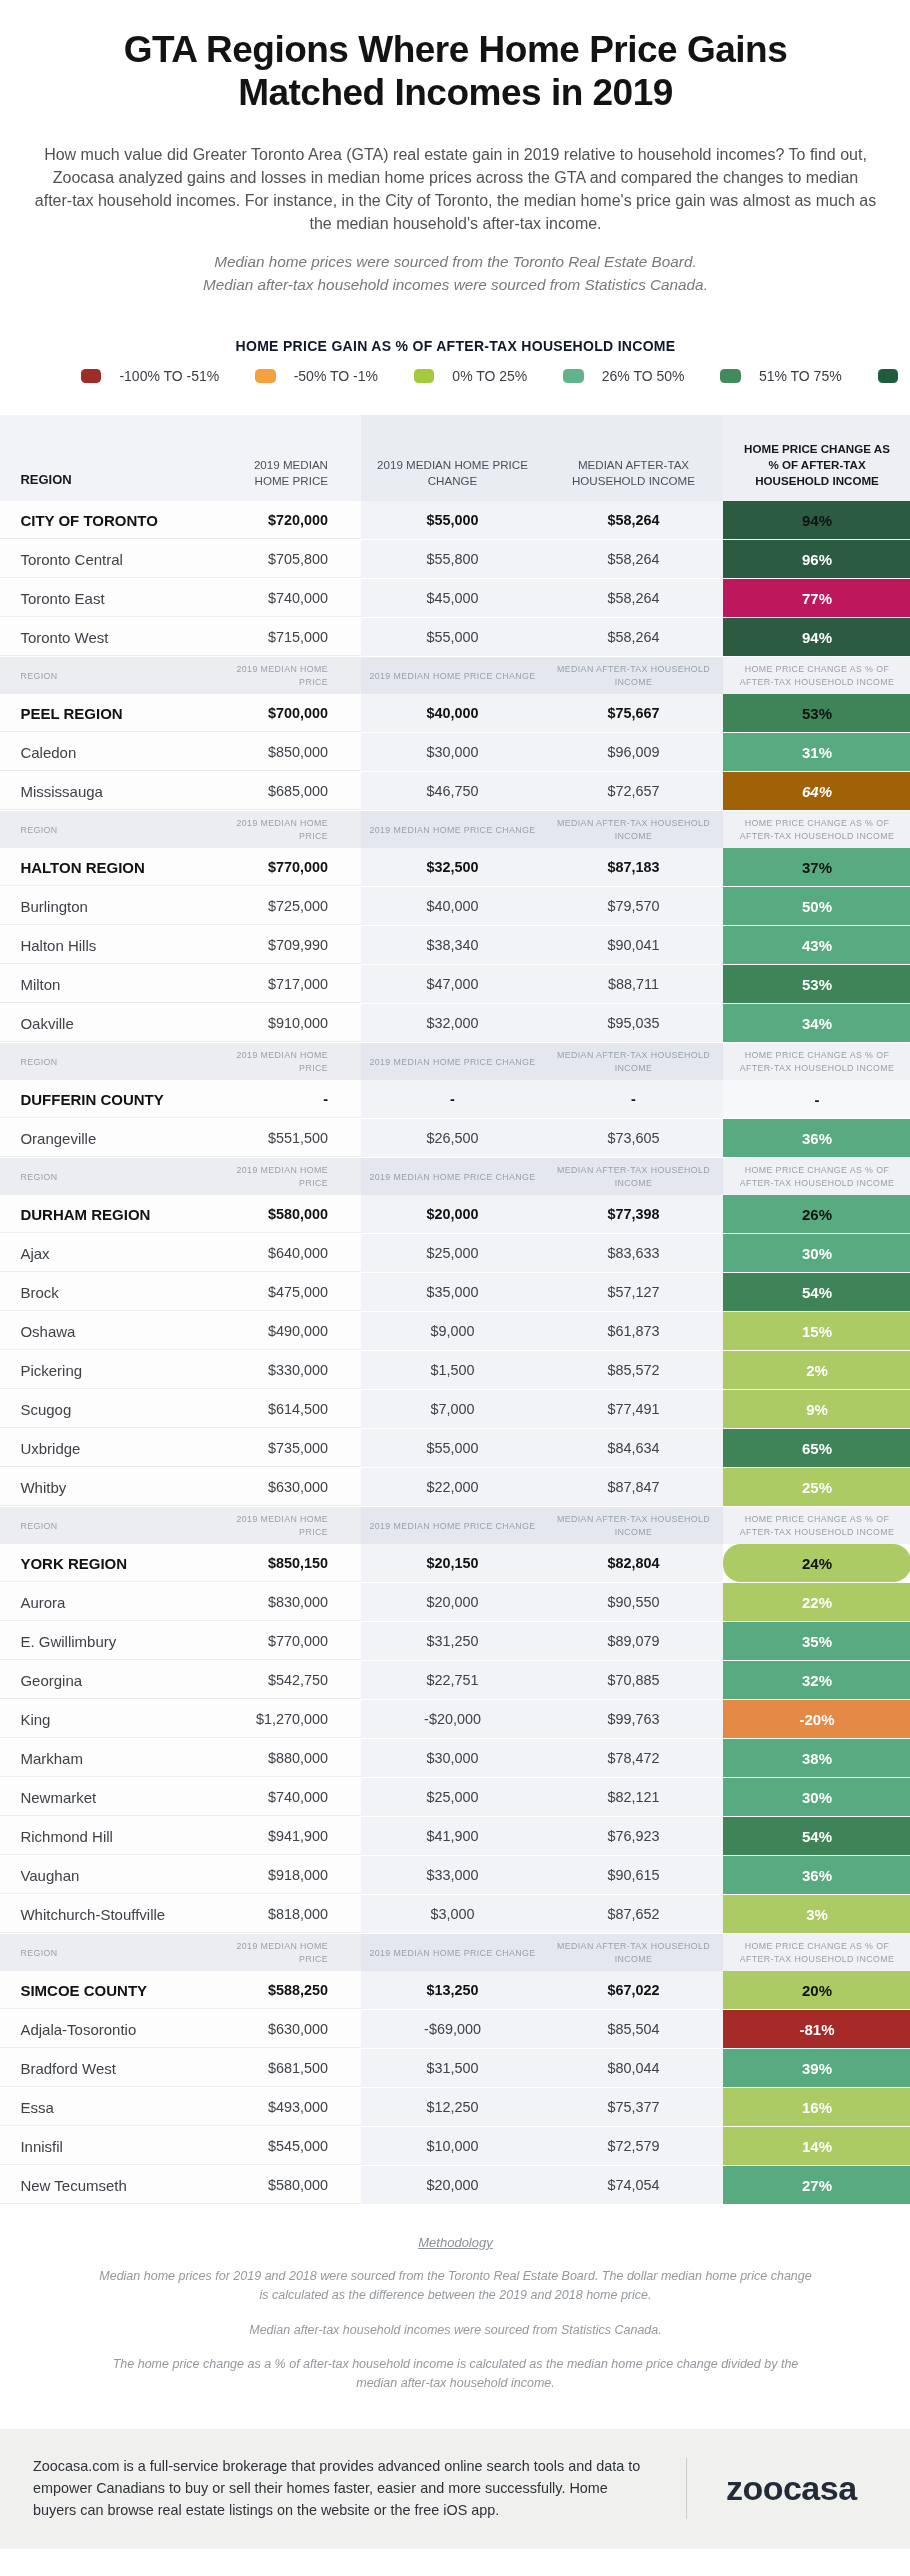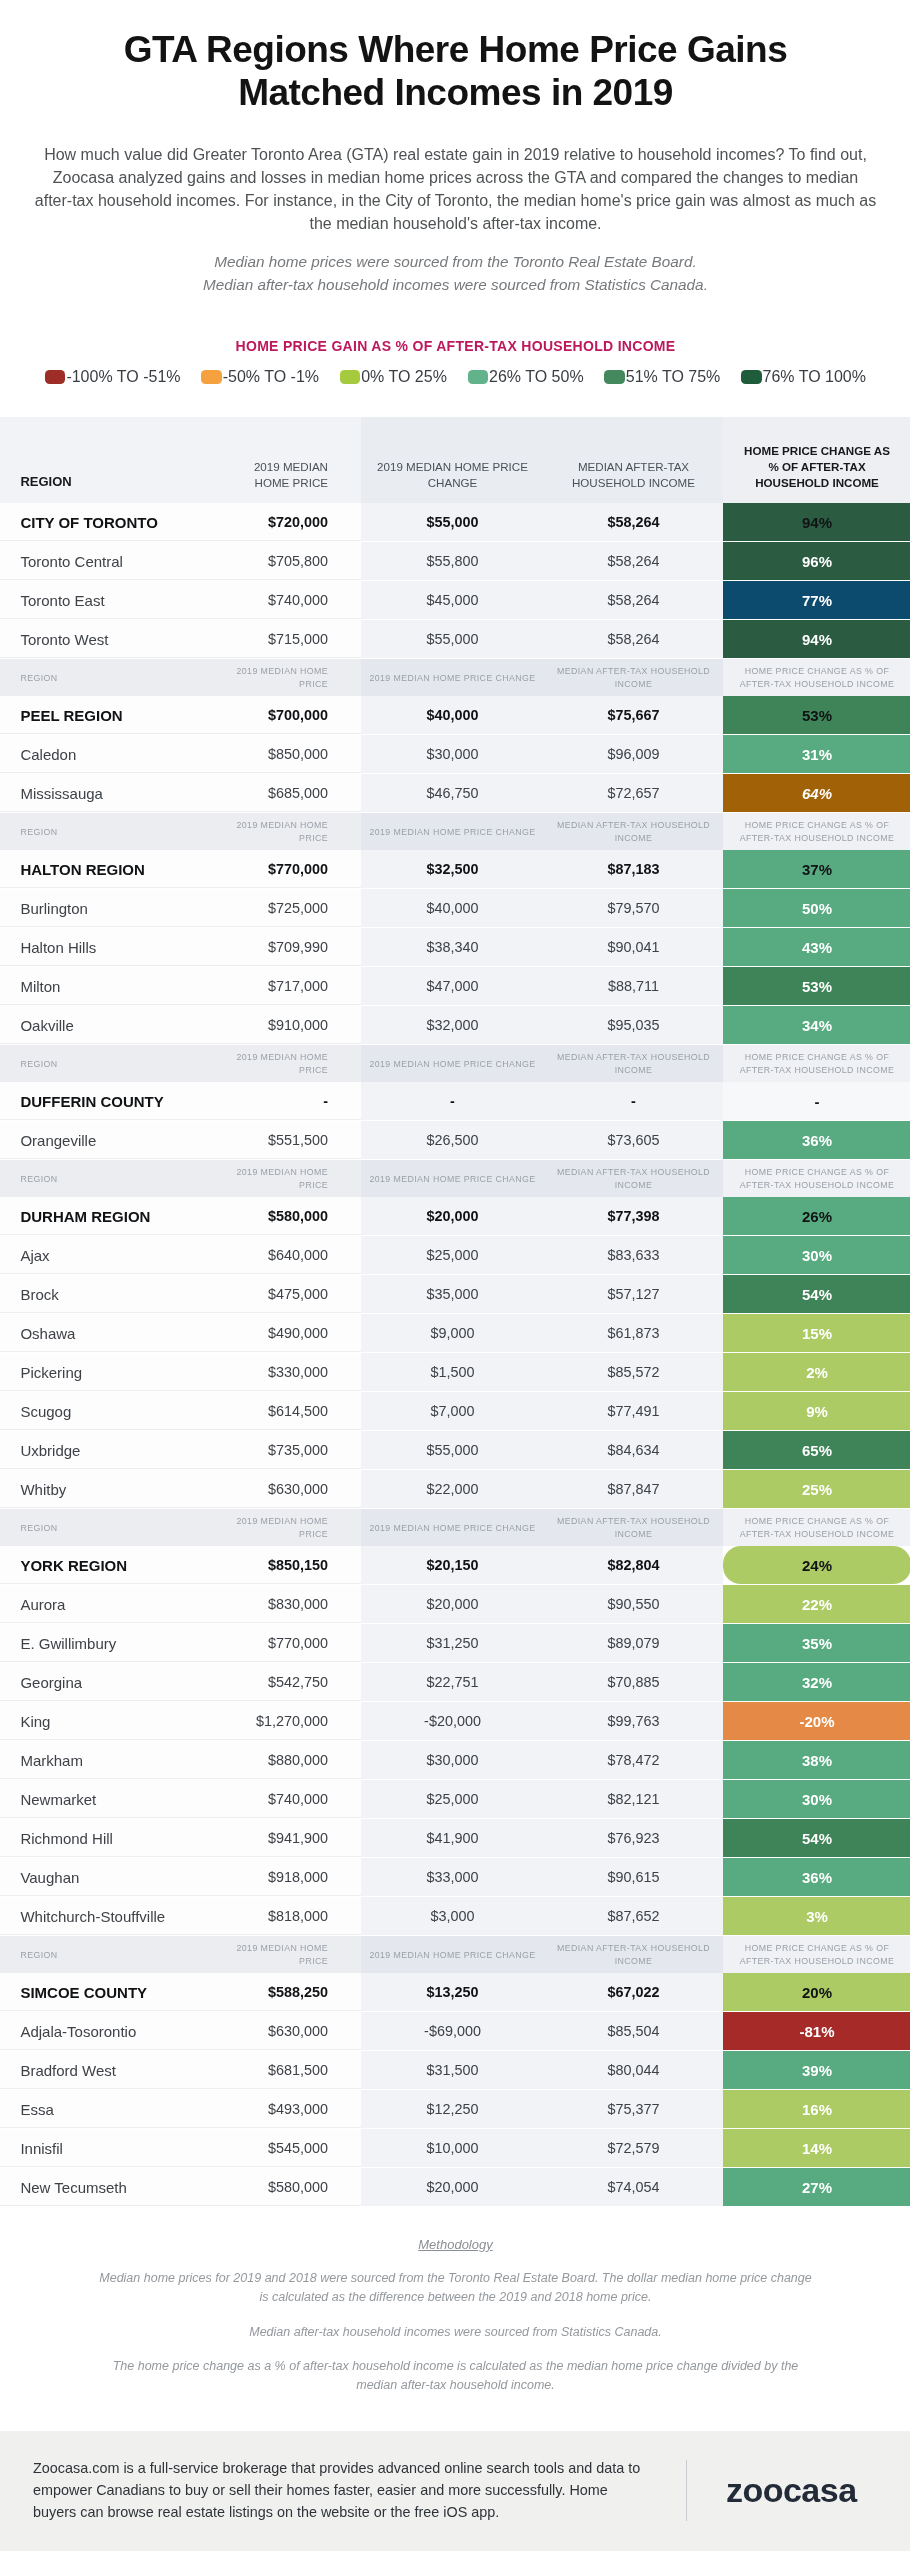--- a/index.html
+++ b/index.html
@@ -29,32 +29,32 @@
   .sources {
     font-style: italic;
     color: #76797c;
     font-size: 15.3px;
     line-height: 1.5;
     margin-bottom: 41px;
   }
   .legend-title {
     font-weight: bold;
     font-size: 14px;
-    color: #be185d;
+    color: #0f172a;
     letter-spacing: 0.3px;
     margin-bottom: 14px;
   }
   .legend {
     display: flex;
     justify-content: space-between;
     align-items: center;
     padding: 0 45px;
     margin-bottom: 31px;
   }
-  .legend-item { display: flex; align-items: center; gap: 1px; font-size: 16px; color: #3a3e43; white-space: nowrap; }
+  .legend-item { display: flex; align-items: center; gap: 18px; font-size: 14px; color: #3a3e43; white-space: nowrap; margin-left: 36px; }
   .legend-swatch { width: 20.4px; height: 14px; border-radius: 4.6px; flex: 0 0 auto; }
 
   
   .price-table { width: 911px; }
   .trow {
     display: grid;
     grid-template-columns: 223px 138px 183px 179px 188px;
   }
   .cell { display: flex; align-items: center; }
   .c1 { justify-content: flex-start; padding-left: 20.4px; text-align: left; }
@@ -187,21 +187,21 @@
       <div class="cell c2">$705,800</div>
       <div class="cell c3">$55,800</div>
       <div class="cell c4">$58,264</div>
       <div class="cell c5" style="background: rgb(43, 92, 65);">96%</div>
     </div>
     <div class="trow data">
       <div class="cell c1">Toronto East</div>
       <div class="cell c2">$740,000</div>
       <div class="cell c3">$45,000</div>
       <div class="cell c4">$58,264</div>
-      <div class="cell c5" style="background: #0c4a6e;">77%</div>
+      <div class="cell c5" style="background: #be185d;">77%</div>
     </div>
     <div class="trow data">
       <div class="cell c1">Toronto West</div>
       <div class="cell c2">$715,000</div>
       <div class="cell c3">$55,000</div>
       <div class="cell c4">$58,264</div>
       <div class="cell c5" style="background: rgb(43, 92, 65);">94%</div>
     </div>
     <div class="trow mini-h">
       <div class="cell c1">REGION</div>

